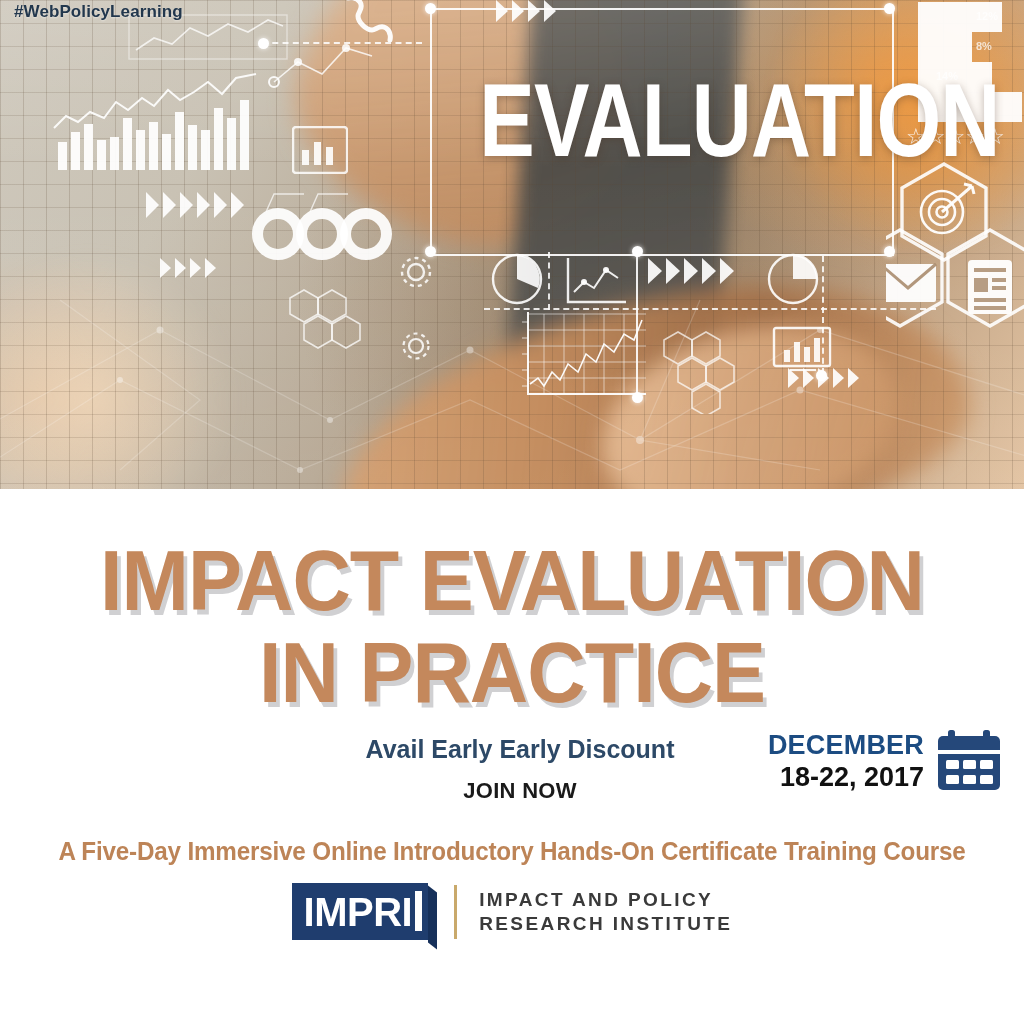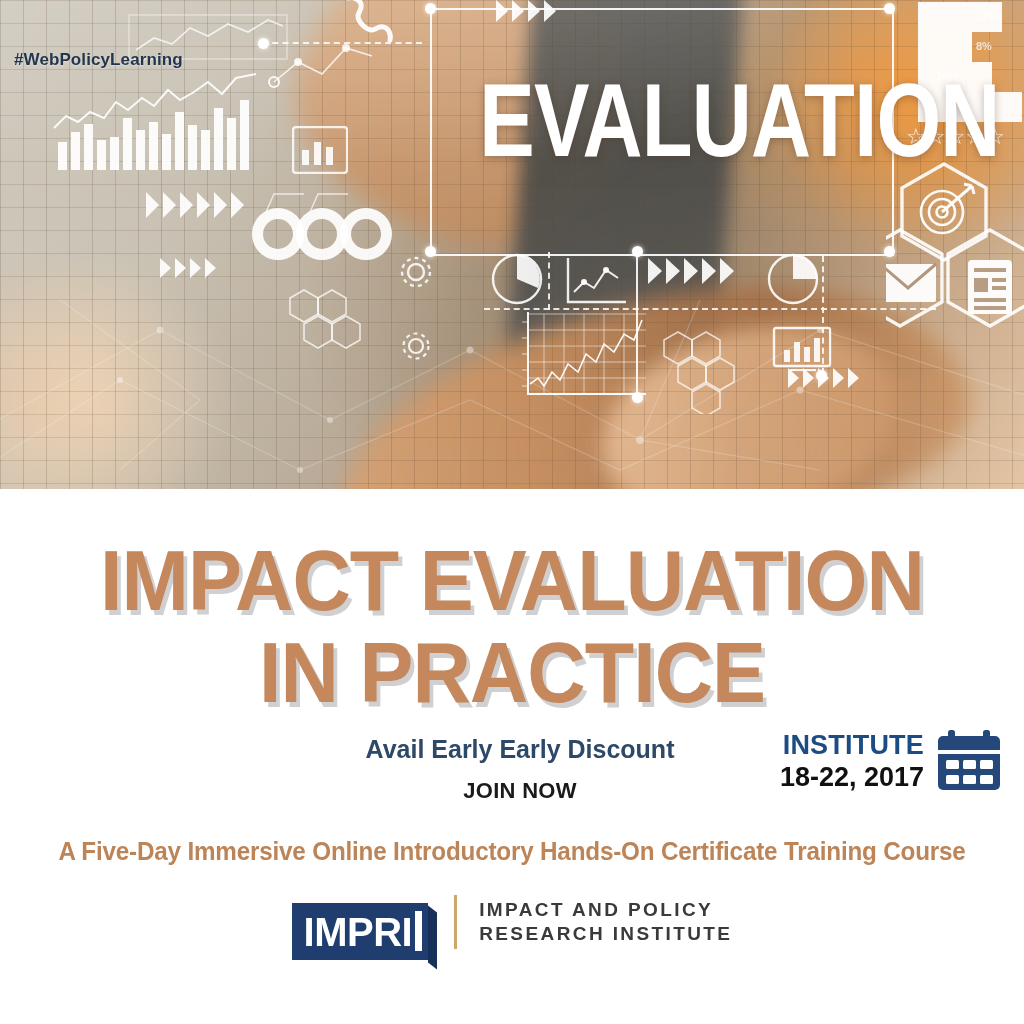--- a/index.html
+++ b/index.html
@@ -106,21 +106,20 @@
 
   
   .hashtag {
     position: absolute;
     left: 14px; top: 2px;
     font-size: 17px;
     font-weight: 700;
     letter-spacing: .1px;
     color: #22374d;
     text-shadow: 0 1px 2px rgba(255,255,255,.45);
-    margin-top: 48px;
   }
 
   
   .eval-frame {
     position: absolute;
     left: 430px; top: 8px;
     width: 460px; height: 244px;
     border: 2px solid rgba(255,255,255,.92);
   }
   .eval-word {
@@ -346,21 +345,20 @@
   .logo-inner { display: flex; align-items: center; }
   .logo-mark {
     position: relative;
     background: #1f3d6e;
     color: #ffffff;
     font-size: 40px;
     font-weight: 700;
     letter-spacing: -.5px;
     padding: 8px 6px 8px 12px;
     line-height: 40px;
-    margin-top: 20px;
   }
   .logo-mark .bar-tail {
     display: inline-block;
     width: 7px; height: 40px;
     background: #ffffff;
     margin-left: 3px;
     vertical-align: -5px;
   }
   .logo-mark::after {
     content: "";
@@ -671,21 +669,21 @@
     <div class="info-row">
 
 
       <div class="early-block">
         <div class="l1">Avail Early Early Discount</div>
         <div class="l2">JOIN NOW</div>
       </div>
 
       <div class="date-block">
         <div class="date-text">
-          <div class="l1">INSTITUTE</div>
+          <div class="l1">DECEMBER</div>
           <div class="l2">18-22, 2017</div>
         </div>
         <svg width="66" height="62" viewBox="0 0 66 62">
           <rect x="12" y="0" width="7" height="12" rx="2.5" fill="#25487a"></rect>
           <rect x="47" y="0" width="7" height="12" rx="2.5" fill="#25487a"></rect>
           <rect x="2" y="6" width="62" height="54" rx="5" fill="#25487a"></rect>
           <rect x="2" y="20" width="62" height="4" fill="#ffffff"></rect>
           <g fill="#ffffff">
             <rect x="10" y="30" width="13" height="9" rx="1.5"></rect>
             <rect x="27" y="30" width="13" height="9" rx="1.5"></rect>

